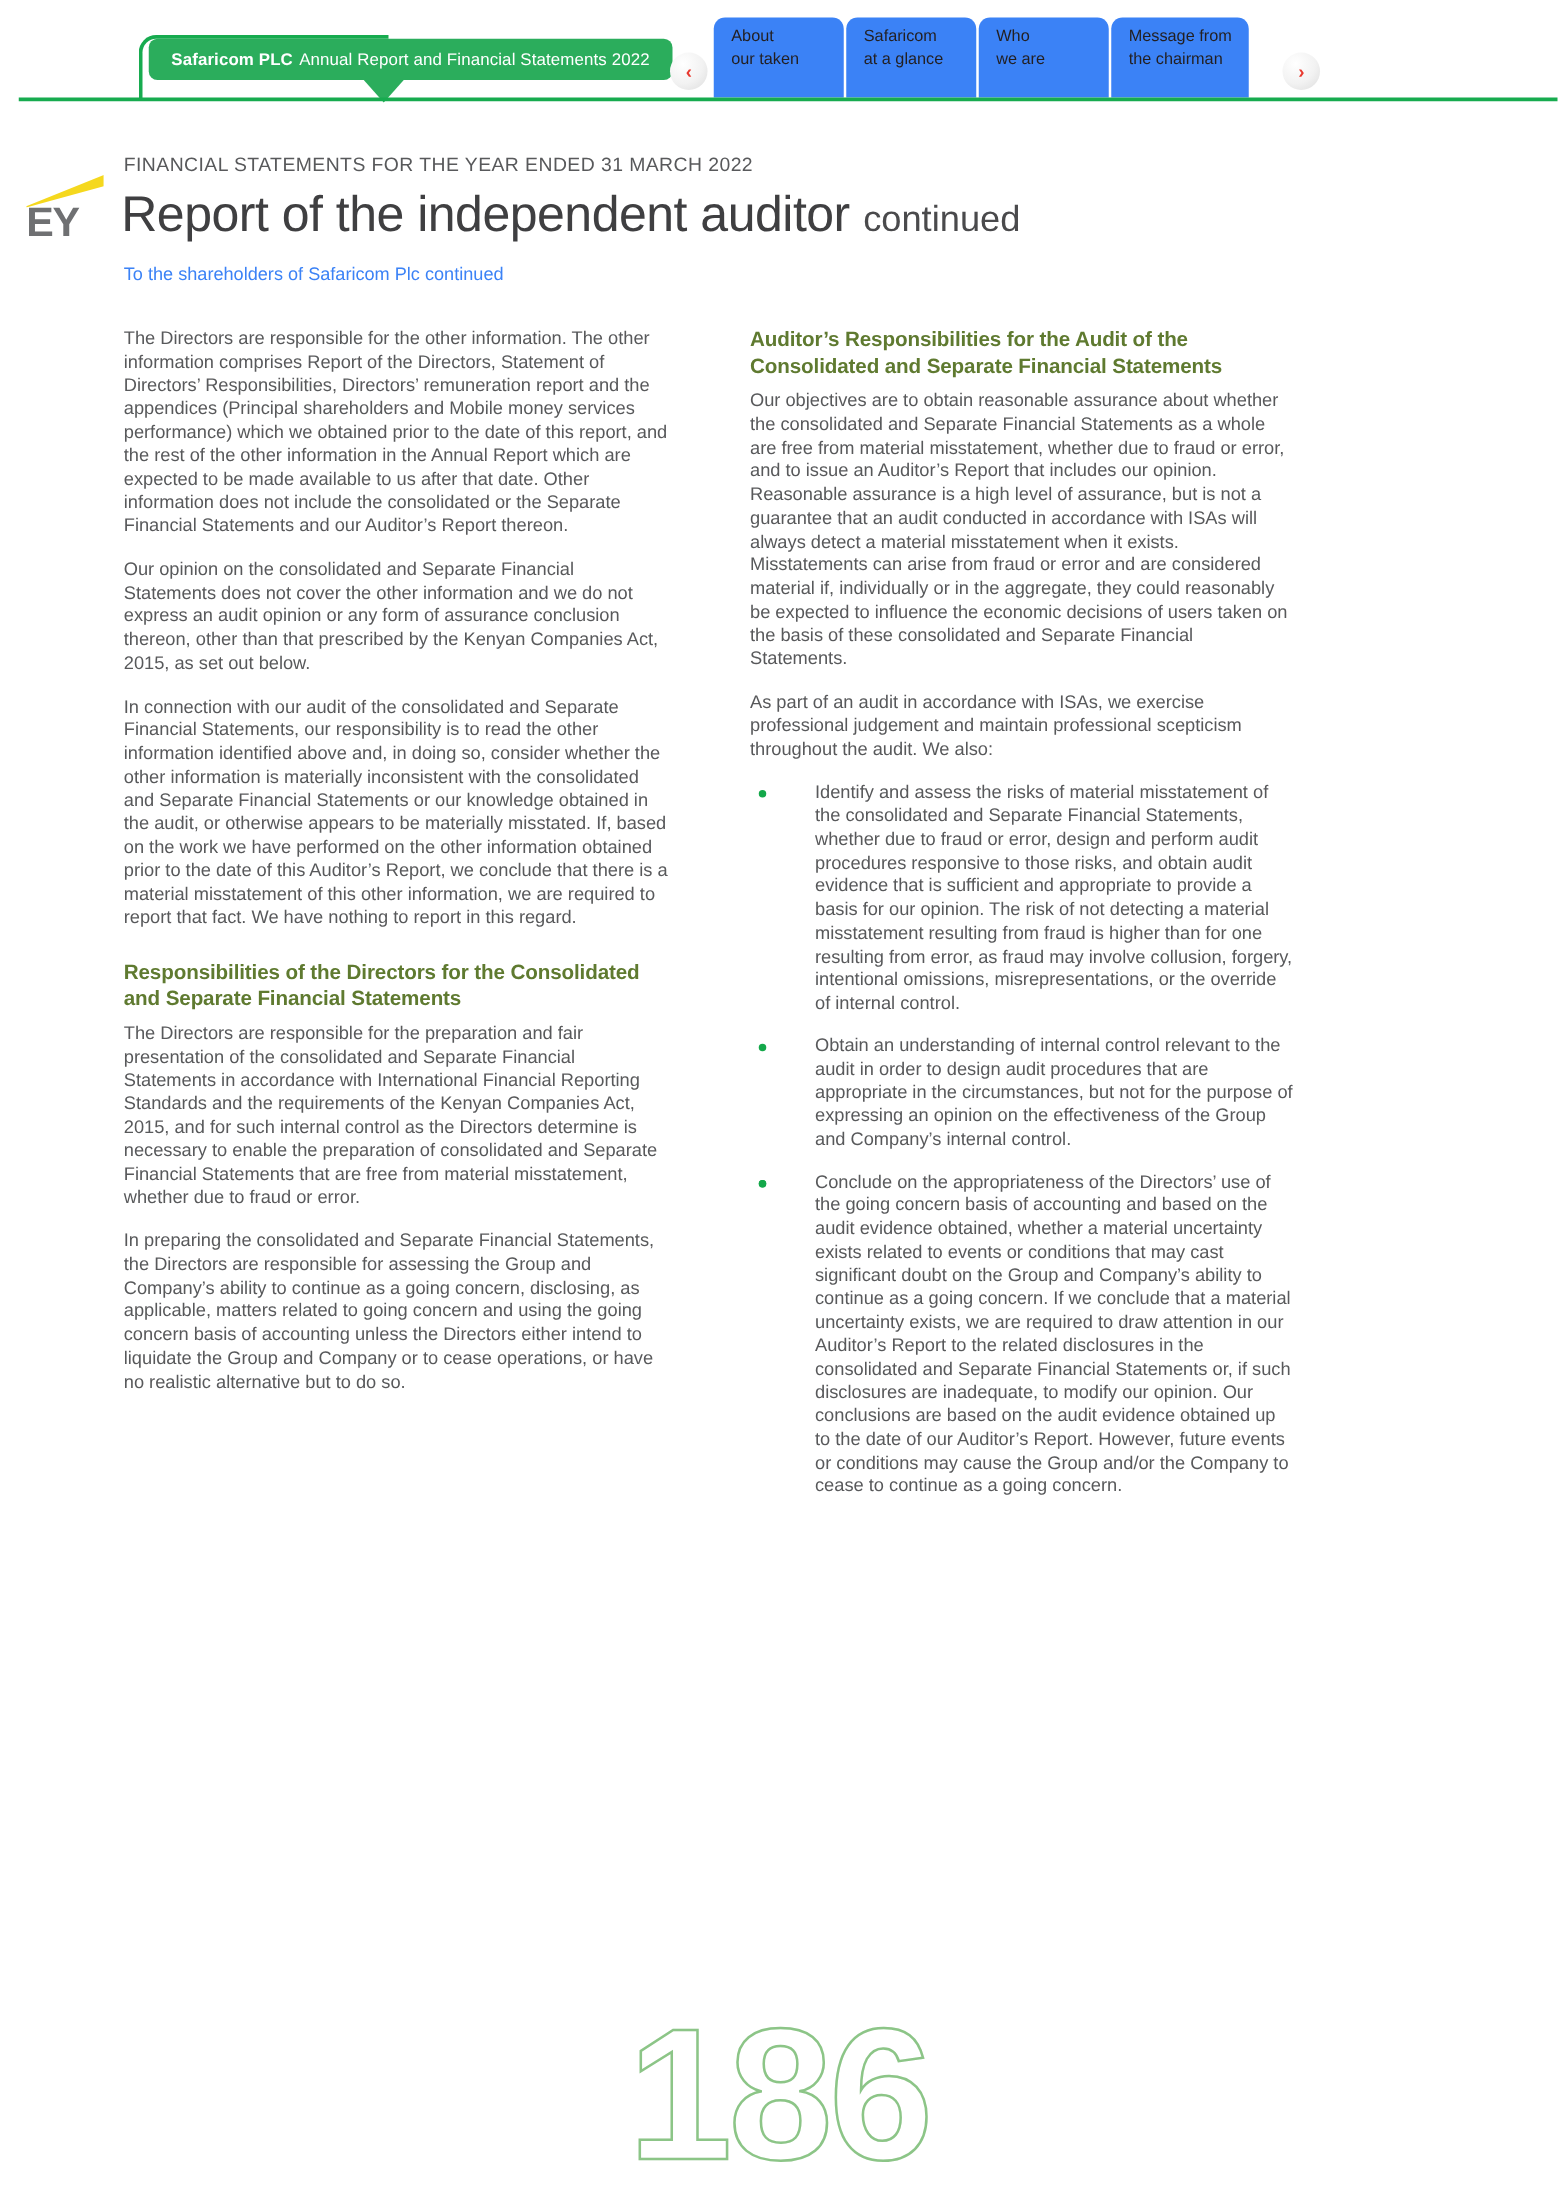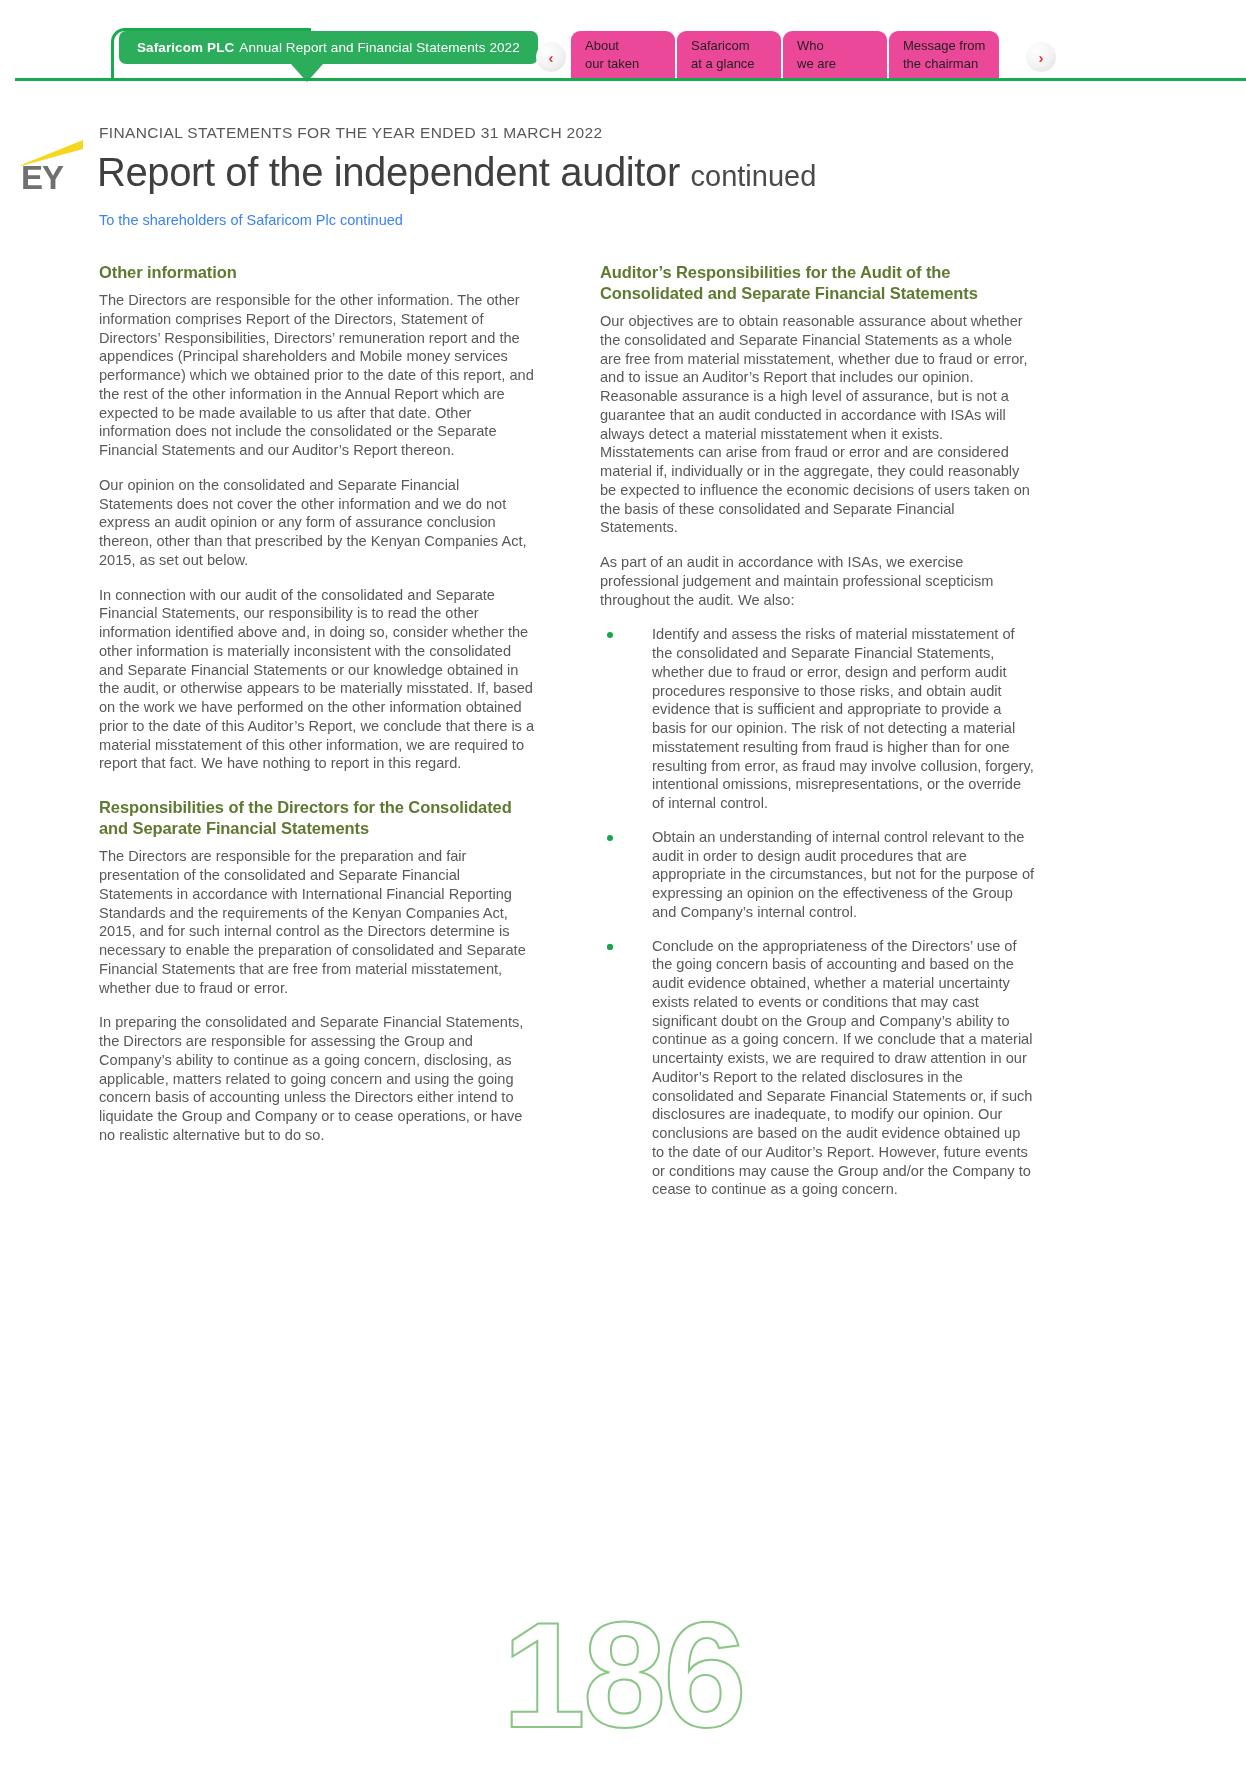--- a/index.html
+++ b/index.html
@@ -94,22 +94,22 @@
 
   .nav-tabs {
     position: absolute;
     left: 556px;
     top: 31px;
     display: flex;
     height: 47px;
     align-items: flex-end;
   }
   .nav-tab {
-    height: 47px;
-    background: #ec4899;
+    height: 64px;
+    background: #3b82f6;
     border-top-left-radius: 9px;
     border-top-right-radius: 9px;
     padding: 6px 14px 0 14px;
     margin-right: 2px;
     box-sizing: border-box;
     font-size: 13px;
     color: #231f20;
     line-height: 1.42;
     min-width: 104px;
     white-space: nowrap;
@@ -304,21 +304,20 @@
 <div class="eyebrow">FINANCIAL STATEMENTS FOR THE YEAR ENDED 31 MARCH 2022</div>
 <div class="page-title">
   <span>Report of the independent auditor</span>
   <span class="cont">continued</span>
 </div>
 <div class="page-subtitle">To the shareholders of Safaricom Plc continued</div>
 
 <div class="columns">
 
   <div class="col col-left">
-    <h2 class="section-head">Other information</h2>
     <p class="body">The Directors are responsible for the other information. The other information comprises Report of the Directors, Statement of Directors’ Responsibilities, Directors’ remuneration report and the appendices (Principal shareholders and Mobile money services performance) which we obtained prior to the date of this report, and the rest of the other information in the Annual Report which are expected to be made available to us after that date. Other information does not include the consolidated or the Separate Financial Statements and our Auditor’s Report thereon.</p>
     <p class="body">Our opinion on the consolidated and Separate Financial Statements does not cover the other information and we do not express an audit opinion or any form of assurance conclusion thereon, other than that prescribed by the Kenyan Companies Act, 2015, as set out below.</p>
     <p class="body">In connection with our audit of the consolidated and Separate Financial Statements, our responsibility is to read the other information identified above and, in doing so, consider whether the other information is materially inconsistent with the consolidated and Separate Financial Statements or our knowledge obtained in the audit, or otherwise appears to be materially misstated. If, based on the work we have performed on the other information obtained prior to the date of this Auditor’s Report, we conclude that there is a material misstatement of this other information, we are required to report that fact. We have nothing to report in this regard.</p>
 
     <h2 class="section-head spaced">Responsibilities of the Directors for the Consolidated and Separate Financial Statements</h2>
     <p class="body">The Directors are responsible for the preparation and fair presentation of the consolidated and Separate Financial Statements in accordance with International Financial Reporting Standards and the requirements of the Kenyan Companies Act, 2015, and for such internal control as the Directors determine is necessary to enable the preparation of consolidated and Separate Financial Statements that are free from material misstatement, whether due to fraud or error.</p>
     <p class="body">In preparing the consolidated and Separate Financial Statements, the Directors are responsible for assessing the Group and Company’s ability to continue as a going concern, disclosing, as applicable, matters related to going concern and using the going concern basis of accounting unless the Directors either intend to liquidate the Group and Company or to cease operations, or have no realistic alternative but to do so.</p>
   </div>
 
   <div class="col col-right">

